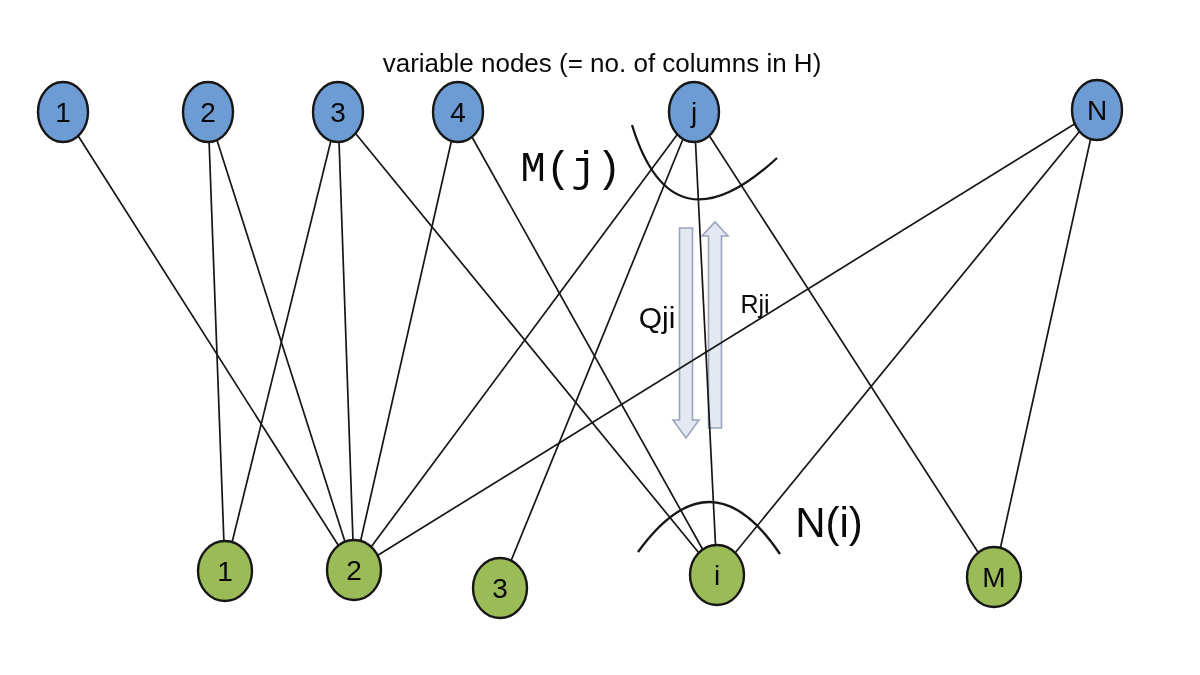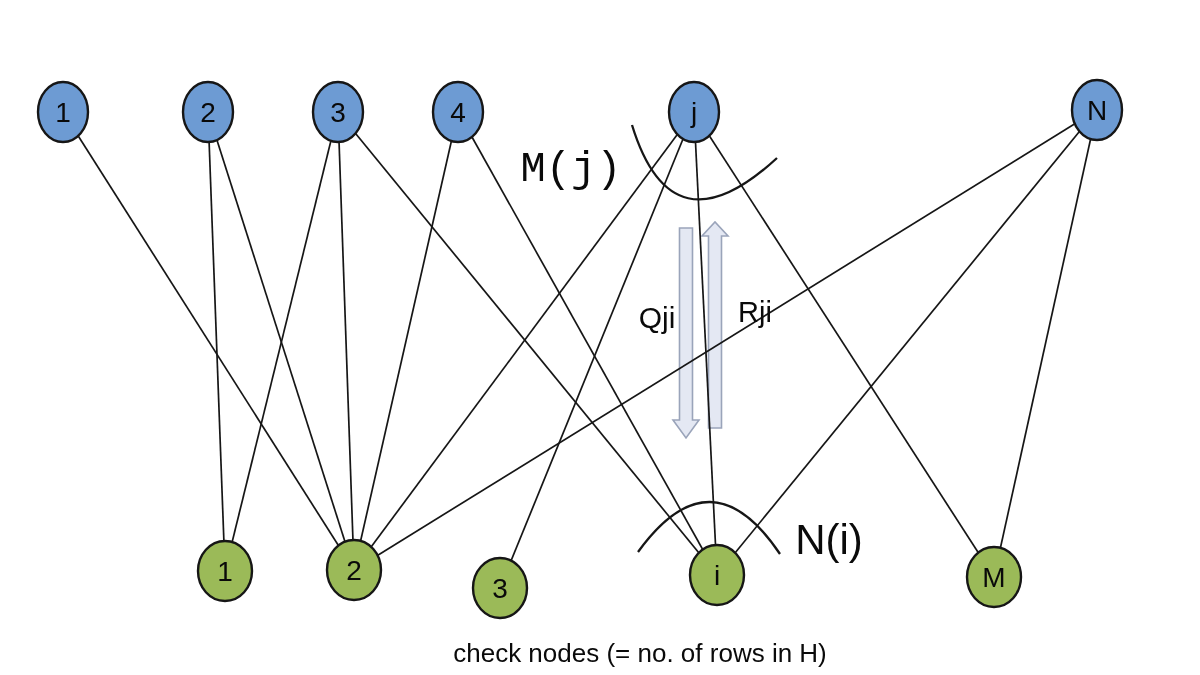--- a/index.html
+++ b/index.html
@@ -4,23 +4,23 @@
 <style>
   html,body{margin:0;padding:0;background:#ffffff;}
   #stage{position:relative;width:1200px;height:675px;background:#ffffff;overflow:hidden;
          font-family:"Liberation Sans", sans-serif;}
   #graph{position:absolute;left:0;top:0;}
   .float-label{position:absolute;transform:translate(-50%,-50%);white-space:nowrap;
                color:#0a0a0a;line-height:1;}
   .lbl-top{left:602px;top:63px;font-size:26px;}
   .lbl-bottom{left:640px;top:653px;font-size:26px;}
   .lbl-mj{left:571px;top:170px;font-size:42px;font-family:Liberation Mono, monospace;}
-  .lbl-ni{left:829px;top:540px;font-size:42px;}
+  .lbl-ni{left:829px;top:523px;font-size:42px;}
   .lbl-qji{left:657px;top:318px;font-size:30px;}
-  .lbl-rji{left:755px;top:312px;font-size:29px;}
+  .lbl-rji{left:755px;top:304px;font-size:25px;}
   .edge{stroke:#161616;stroke-width:1.7;fill:none;}
   .arc{stroke:#161616;stroke-width:2.3;fill:none;}
   .node-ellipse{stroke:#161616;stroke-width:2.4;}
   .node-text{font-family:"Liberation Sans", sans-serif;font-size:28px;fill:#0a0a0a;
              text-anchor:middle;}
   .arrow{fill:#E4E8F3;stroke:#9AA4BA;stroke-width:1.6;stroke-linejoin:miter;}
 </style>
 </head>
 <body>
 
@@ -92,18 +92,18 @@
           <ellipse cx="717" cy="575" rx="27" ry="30" class="node-ellipse" fill="#9BBA58" stroke="#161616"></ellipse>
           <text x="717" y="585" class="node-text">i</text>
         </g>
         <g>
           <ellipse cx="994" cy="577" rx="27" ry="30" class="node-ellipse" fill="#9BBA58" stroke="#161616"></ellipse>
           <text x="994" y="587" class="node-text">M</text>
         </g>
       </g>
   </svg>
 
-  <div class="float-label lbl-bottom">check nodes (= no. of rows in H)</div>
+  <div class="float-label lbl-top">variable nodes (=  no. of columns in H)</div>
   <div class="float-label lbl-mj">M(j)</div>
   <div class="float-label lbl-ni">N(i)</div>
   <div class="float-label lbl-qji">Qji</div>
   <div class="float-label lbl-rji">Rji</div>
 </div>
 
 </body></html>

